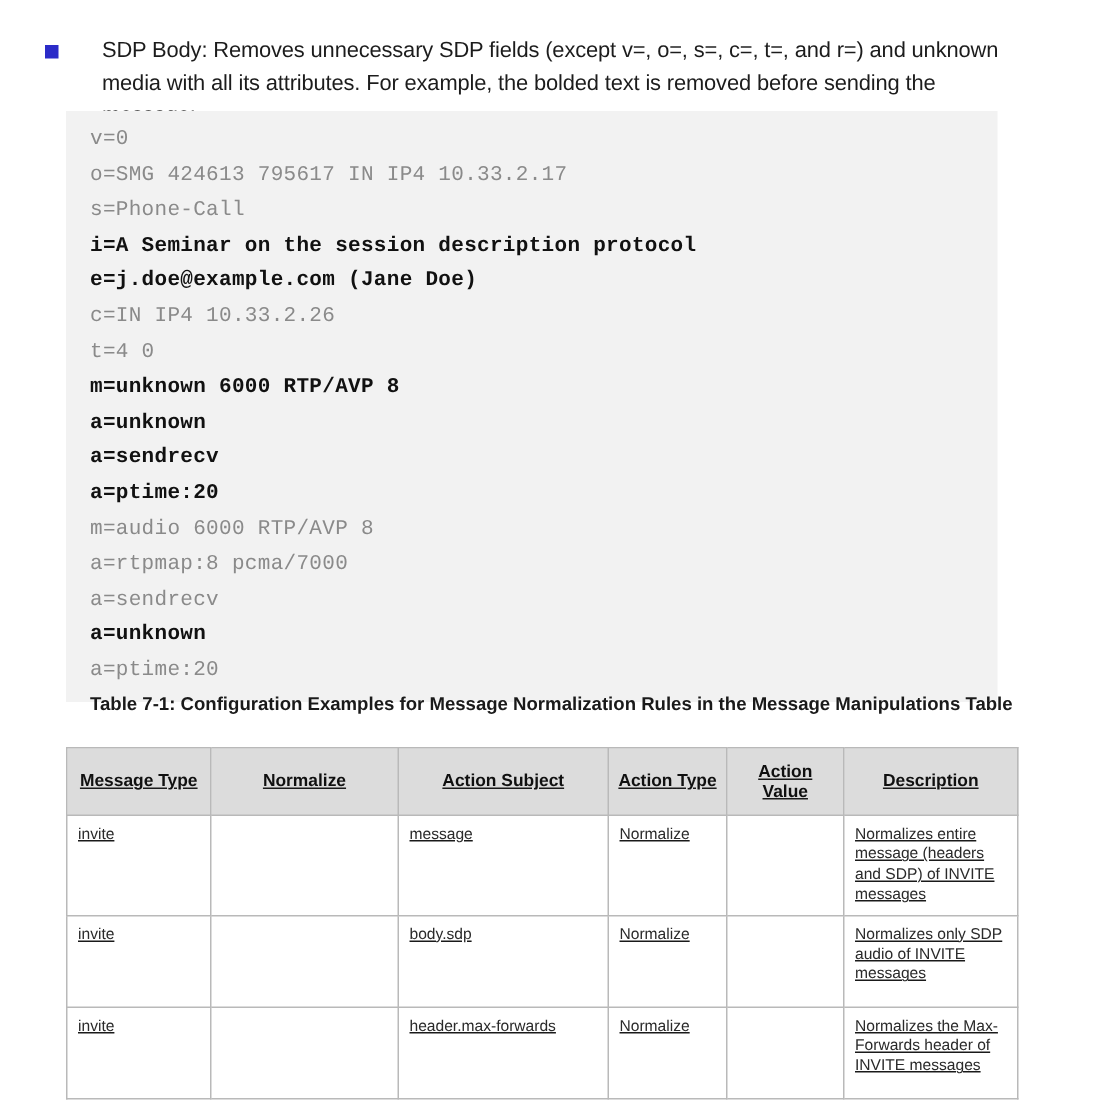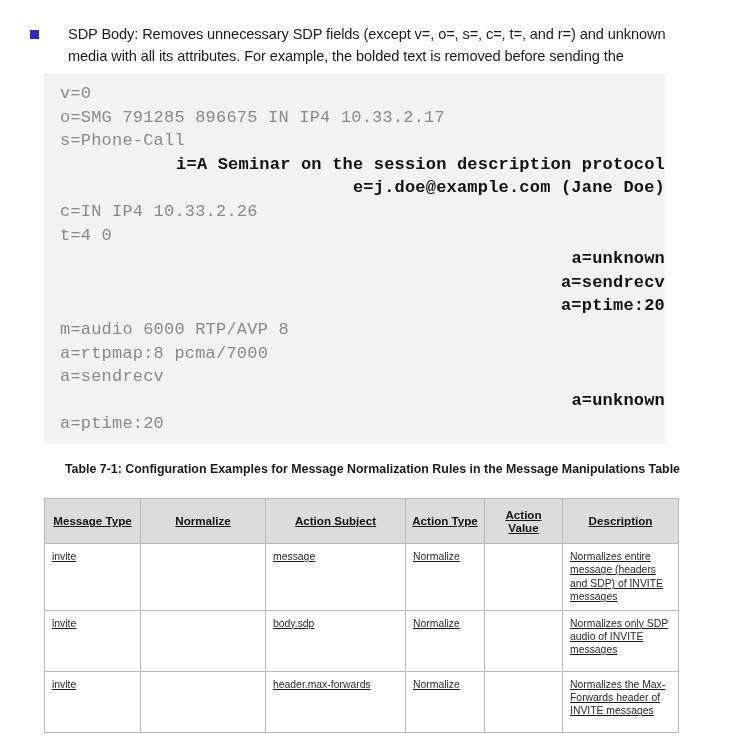--- a/index.html
+++ b/index.html
@@ -46,39 +46,38 @@
     position: absolute;
     left: 44px;
     top: 74px;
     width: 621px;
     background: #f2f2f2;
     padding: 8px 0 8px 16px;
     box-sizing: border-box;
   }
   .code-line {
     font-family: "Liberation Mono", "DejaVu Sans Mono", monospace;
-    font-size: 17px;
+    font-size: 14px;
     line-height: 23.6px;
     white-space: pre;
     color: #8a8a8a;
     letter-spacing: 0.2px;
   }
   .code-line.bold {
     color: #111111;
     font-weight: bold;
-    text-align: right;
   }
 
   
   .table-caption {
     position: absolute;
     left: 60px;
     top: 461px;
     width: 620px;
-    text-align: right;
+    text-align: left;
     font-size: 12.4px;
     font-weight: bold;
     line-height: 16px;
     color: #1a1a1a;
   }
 
   
   .table-wrap {
     position: absolute;
     left: 44px;
@@ -125,26 +124,27 @@
 </head>
 <body>
 
 <div class="bullet-block">
   <span class="bullet-marker"></span>
   <div class="bullet-text">SDP Body: Removes unnecessary SDP fields (except v=, o=, s=, c=, t=, and r=) and unknown media with all its attributes. For example, the bolded text is removed before sending the message:</div>
 </div>
 
 <div class="code-block" id="code-block">
     <div class="code-line">v=0</div>
-    <div class="code-line">o=SMG 791285 896675 IN IP4 10.33.2.17</div>
+    <div class="code-line">o=SMG 424613 795617 IN IP4 10.33.2.17</div>
     <div class="code-line">s=Phone-Call</div>
     <div class="code-line bold">i=A Seminar on the session description protocol</div>
     <div class="code-line bold">e=j.doe@example.com (Jane Doe)</div>
     <div class="code-line">c=IN IP4 10.33.2.26</div>
     <div class="code-line">t=4 0</div>
+    <div class="code-line bold">m=unknown 6000 RTP/AVP 8</div>
     <div class="code-line bold">a=unknown</div>
     <div class="code-line bold">a=sendrecv</div>
     <div class="code-line bold">a=ptime:20</div>
     <div class="code-line">m=audio 6000 RTP/AVP 8</div>
     <div class="code-line">a=rtpmap:8 pcma/7000</div>
     <div class="code-line">a=sendrecv</div>
     <div class="code-line bold">a=unknown</div>
     <div class="code-line">a=ptime:20</div>
   </div>
 

